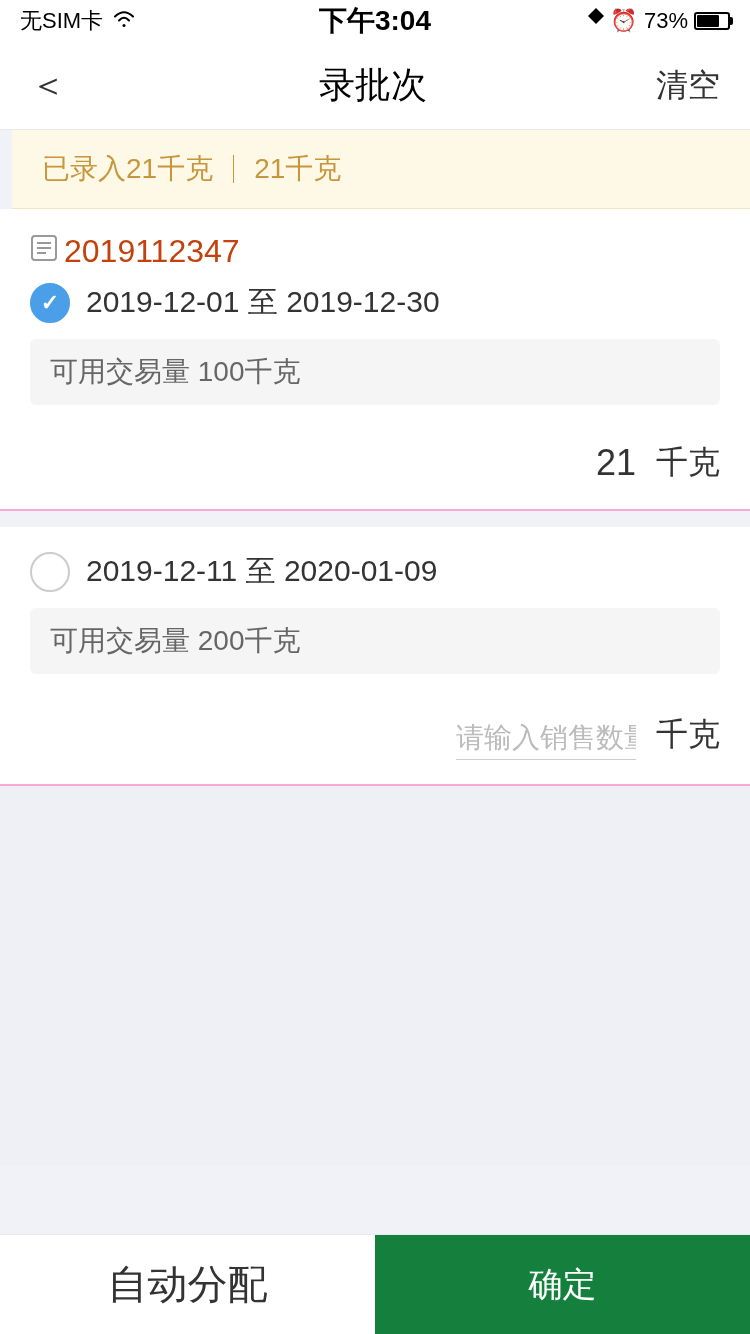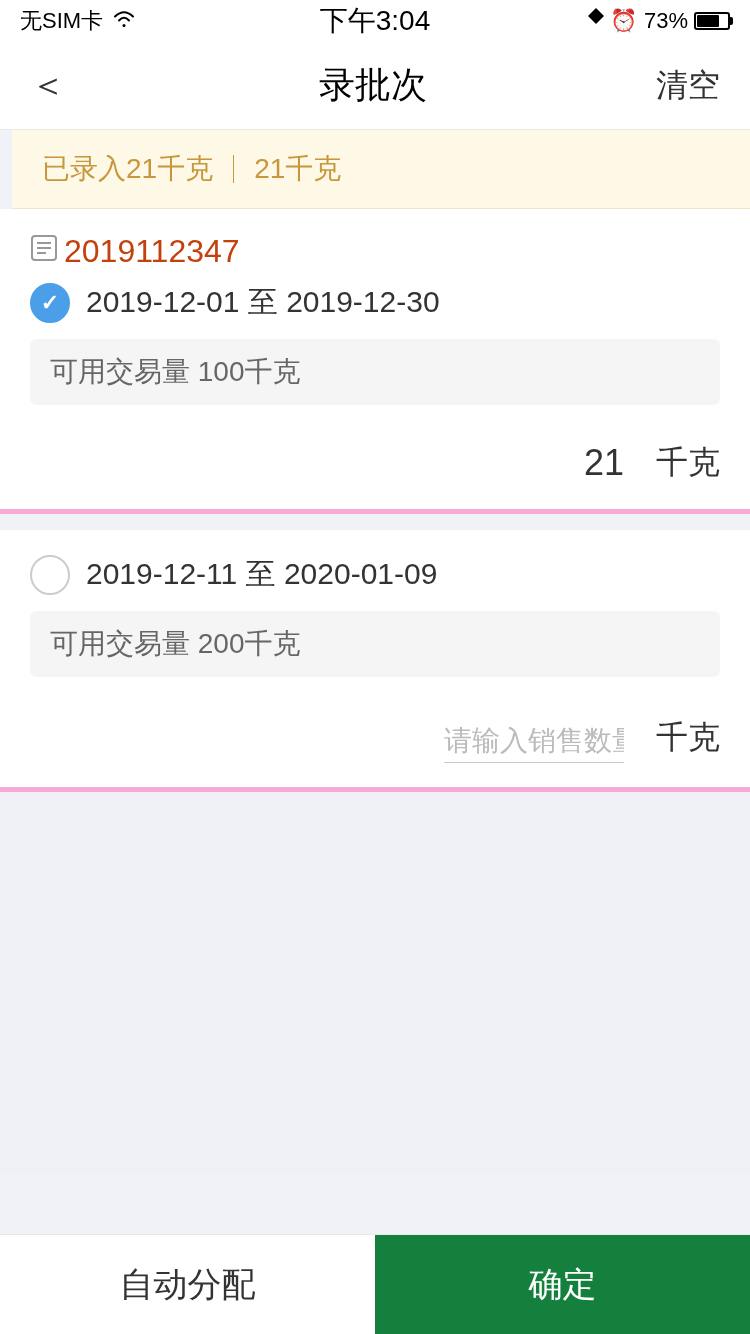--- a/index.html
+++ b/index.html
@@ -25,21 +25,21 @@
     }
     .status-left {
       display: flex;
       align-items: center;
       gap: 8px;
       font-size: 22px;
       color: #000;
     }
     .status-center {
       font-size: 28px;
-      font-weight: 400;
+      font-weight: 700;
       color: #000;
       position: absolute;
       left: 50%;
       transform: translateX(-50%);
     }
     .status-right {
       display: flex;
       align-items: center;
       gap: 6px;
       font-size: 22px;
@@ -188,22 +188,22 @@
       font-size: 28px;
       color: #666;
     }
 
     
     .input-row {
       display: flex;
       align-items: center;
       justify-content: flex-end;
       padding: 16px 30px 24px 30px;
-      border-bottom: 5px solid #f9a8d4;
-      gap: 32px;
+      border-bottom: 2px solid #f9a8d4;
+      gap: 20px;
     }
     .quantity-input {
       width: 180px;
       height: 50px;
       border: none;
       border-bottom: 1px solid #ccc;
       text-align: right;
       font-size: 36px;
       color: #333;
       background: transparent;
@@ -246,21 +246,21 @@
       border-top: 1px solid #e8e8e8;
       position: fixed;
       bottom: 0;
       left: 0;
     }
     .btn-auto {
       flex: 1;
       display: flex;
       align-items: center;
       justify-content: center;
-      font-size: 34px;
+      font-size: 40px;
       color: #333;
       background: #fff;
       cursor: pointer;
       border: none;
     }
     .btn-confirm {
       flex: 1;
       display: flex;
       align-items: center;
       justify-content: center;

